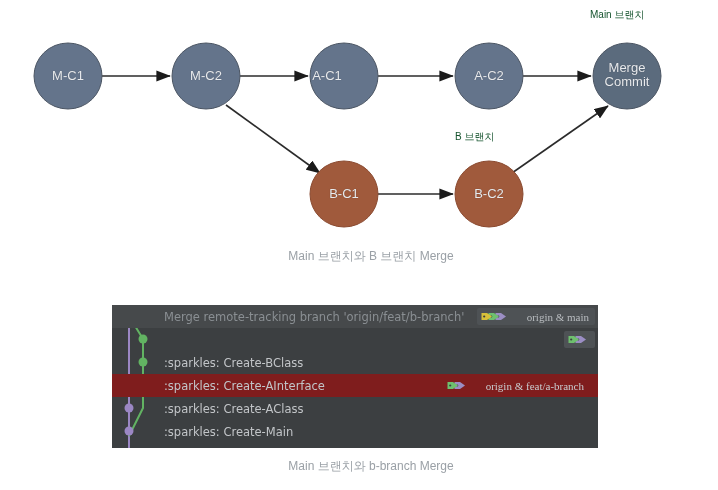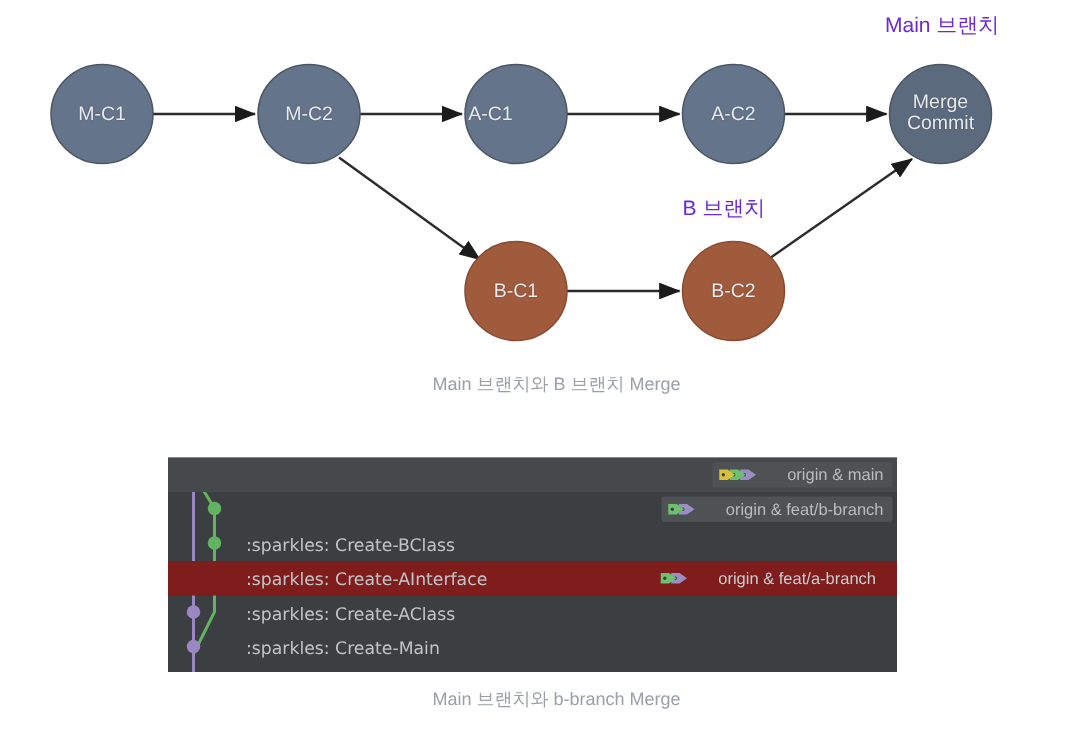--- a/index.html
+++ b/index.html
@@ -29,22 +29,22 @@
     position: absolute;
     text-align: center;
     color: #e8eaed;
     font-size: 13px;
     line-height: 14px;
     pointer-events: none;
     text-shadow: 0 0 1px rgba(0,0,0,0.35);
   }
   .branch-caption {
     position: absolute;
-    color: #6d28d9;
-    font-size: 14px;
+    color: #14532d;
+    font-size: 10px;
     white-space: nowrap;
   }
   .figure-caption {
     position: absolute;
     width: 718px;
     text-align: center;
     color: #9aa0a6;
     font-size: 12px;
     white-space: nowrap;
     margin-left: 12px;
@@ -93,21 +93,21 @@
     position: absolute;
     height: 17px;
     display: flex;
     align-items: center;
     gap: 18px;
     padding: 0 6px 0 4px;
     border-radius: 2px;
     font-size: 11px;
     color: #b9bdc0;
     white-space: nowrap;
-    font-family: Liberation Sans, sans-serif;
+    font-family: Liberation Serif, serif;
     justify-content: center;
   }
   .ref-badge.on-grey { background: #4e5255; }
   .ref-badge.on-sel  { background: transparent; color: #c9cdd0; }
 
   .tagicons { display: inline-flex; align-items: center; height: 13px; }
 </style>
 </head>
 <body>
 
@@ -163,20 +163,21 @@
         <circle cx="17" cy="11" r="4.5" fill="#9b87c4"></circle>
         <circle cx="31" cy="34" r="4.5" fill="#62b362"></circle>
         <circle cx="31" cy="57" r="4.5" fill="#62b362"></circle>
         <circle cx="17" cy="80" r="4.5" fill="#9b87c4"></circle>
         <circle cx="17" cy="103" r="4.5" fill="#9b87c4"></circle>
         <circle cx="17" cy="126" r="4.5" fill="#9b87c4"></circle>
       </g>
   </svg>
   <div id="log-rows">
       <div class="log-row merge-row" style="top: 0px;">
+        <div class="log-msg dim">Merge remote-tracking branch 'origin/feat/b-branch'</div>
         <div class="ref-badge on-grey" style="right: 3px;">
           <span class="tagicons">
             <svg width="28" height="13" viewBox="0 0 28 13">
               <g transform="translate(14,0)">
                 <path d="M0.5 3 L6 3 L11 6.5 L6 10 L0.5 10 Z" fill="#9b8ec4" stroke="none"></path>
                 <circle cx="3.2" cy="6.5" r="1.1" fill="#3c3f41"></circle>
               </g>
               <g transform="translate(7,0)">
                 <path d="M0.5 3 L6 3 L11 6.5 L6 10 L0.5 10 Z" fill="#6ec06e" stroke="none"></path>
                 <circle cx="3.2" cy="6.5" r="1.1" fill="#3c3f41"></circle>
@@ -197,21 +198,20 @@
               <g transform="translate(7,0)">
                 <path d="M0.5 3 L6 3 L11 6.5 L6 10 L0.5 10 Z" fill="#9b8ec4" stroke="none"></path>
                 <circle cx="3.2" cy="6.5" r="1.1" fill="#3c3f41"></circle>
               </g>
               <g transform="translate(0,0)">
                 <path d="M0.5 3 L6 3 L11 6.5 L6 10 L0.5 10 Z" fill="#6ec06e" stroke="none"></path>
                 <circle cx="3.2" cy="6.5" r="1.1" fill="#3c3f41"></circle>
               </g>
             </svg>
           </span>
-          <span>origin &amp; feat/b-branch</span>
         </div>
       </div>
       <div class="log-row" style="top: 46px;">
         <div class="log-msg">:sparkles: Create-BClass</div>
       </div>
       <div class="log-row selected" style="top: 69px;">
         <div class="log-msg">:sparkles: Create-AInterface</div>
         <div class="ref-badge on-sel" style="right: 8px;">
           <span class="tagicons">
             <svg width="21" height="13" viewBox="0 0 21 13">

